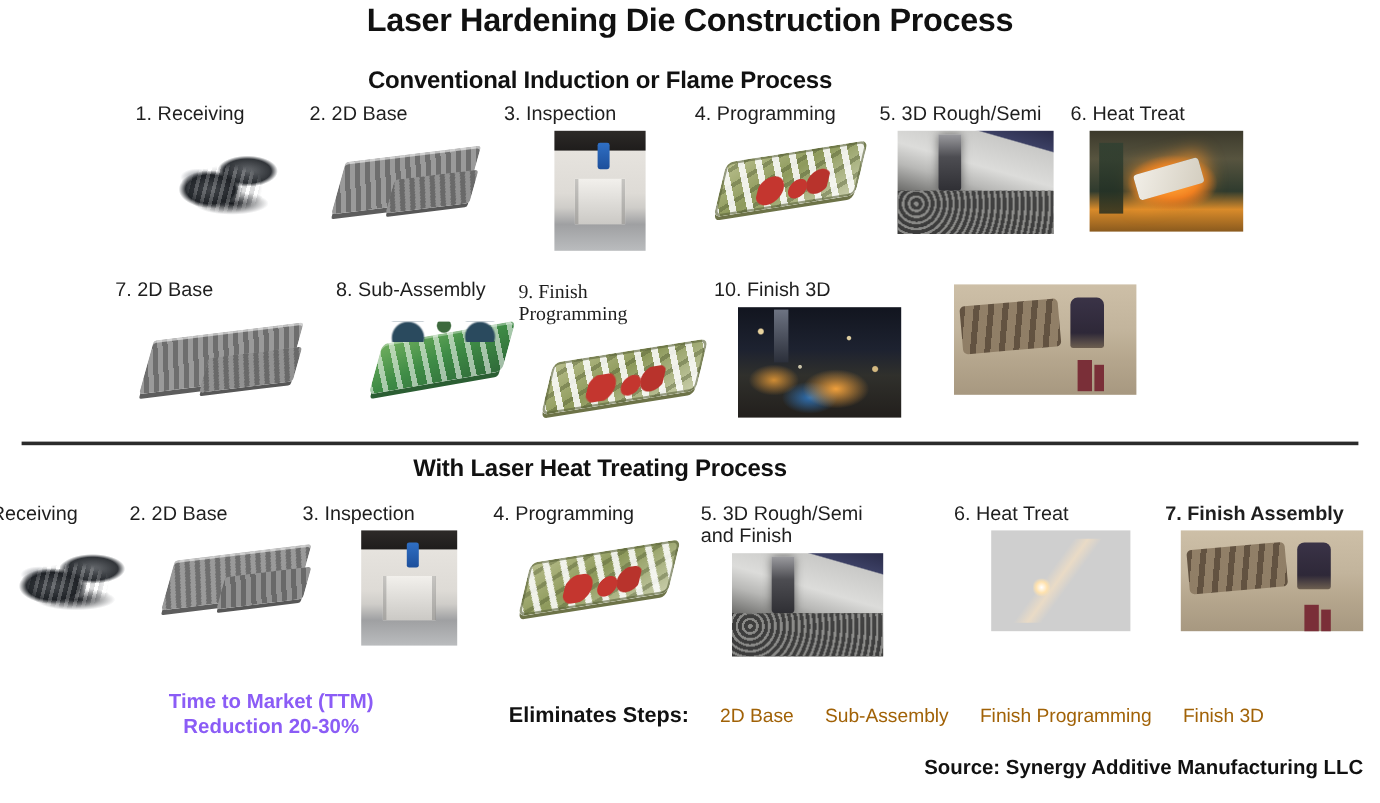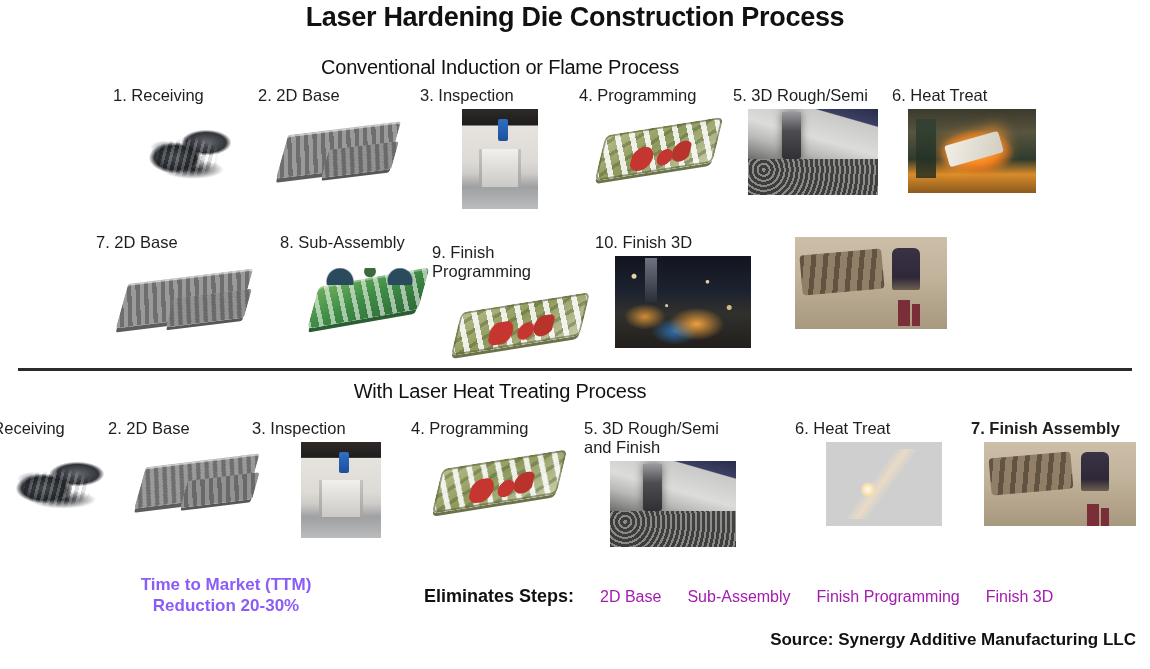--- a/index.html
+++ b/index.html
@@ -26,21 +26,21 @@
     font-size: 27px;
     font-weight: bold;
     letter-spacing: -0.3px;
     color: #111;
   }
   .section-title {
     position: absolute;
     left: 0; width: 1000px;
     text-align: center;
     font-size: 20px;
-    font-weight: normal;
+    font-weight: bold;
     letter-spacing: -0.2px;
     color: #111;
   }
   #sec1-title { top: 56px; }
   #sec2-title { top: 380px; }
 
   .divider {
     position: absolute;
     left: 18px;
     top: 368px;
@@ -322,21 +322,21 @@
     align-items: baseline;
     gap: 26px;
   }
   .eliminates-label {
     font-size: 18px;
     font-weight: bold;
     color: #111;
   }
   .eliminates-item {
     font-size: 16px;
-    color: #a21caf;
+    color: #a16207;
   }
   .source {
     position: absolute;
     right: 14px; top: 630px;
     font-size: 17px;
     font-weight: bold;
     color: #111;
   }
 </style>
 </head>
@@ -376,21 +376,21 @@
     </div>
   <div class="row" id="row-2" style="top: 233px; left: 0px; width: 1150px;">
       <div class="step" style="left: 96px; top: 0px; width: 176px;">
         <div class="step-label">7. 2D Base</div>
         <div class="step-figure fig-2dbase" style="width: 142px; height: 86px;"></div>
       </div>
       <div class="step" style="left: 280px; top: 0px; width: 176px;">
         <div class="step-label">8. Sub-Assembly</div>
         <div class="step-figure fig-cad-green" style="width: 132px; height: 86px;"></div>
       </div>
-      <div class="step" style="left: 432px; top: 10px; width: 176px;">
+      <div class="step" style="left: 432px; top: 0px; width: 176px; font-family: Liberation Serif, serif;">
         <div class="step-label">9. Finish
 Programming</div>
         <div class="step-figure fig-cad-prog" style="width: 140px; height: 80px;"></div>
       </div>
       <div class="step" style="left: 595px; top: 0px; width: 176px;">
         <div class="step-label">10. Finish 3D</div>
         <div class="step-figure fig-finish3d photo" style="width: 136px; height: 92px;"></div>
       </div>
       <div class="step" style="left: 783px; top: 0px; width: 176px;">
         <div class="step-figure fig-assembly photo" style="width: 152px; height: 92px;"></div>

